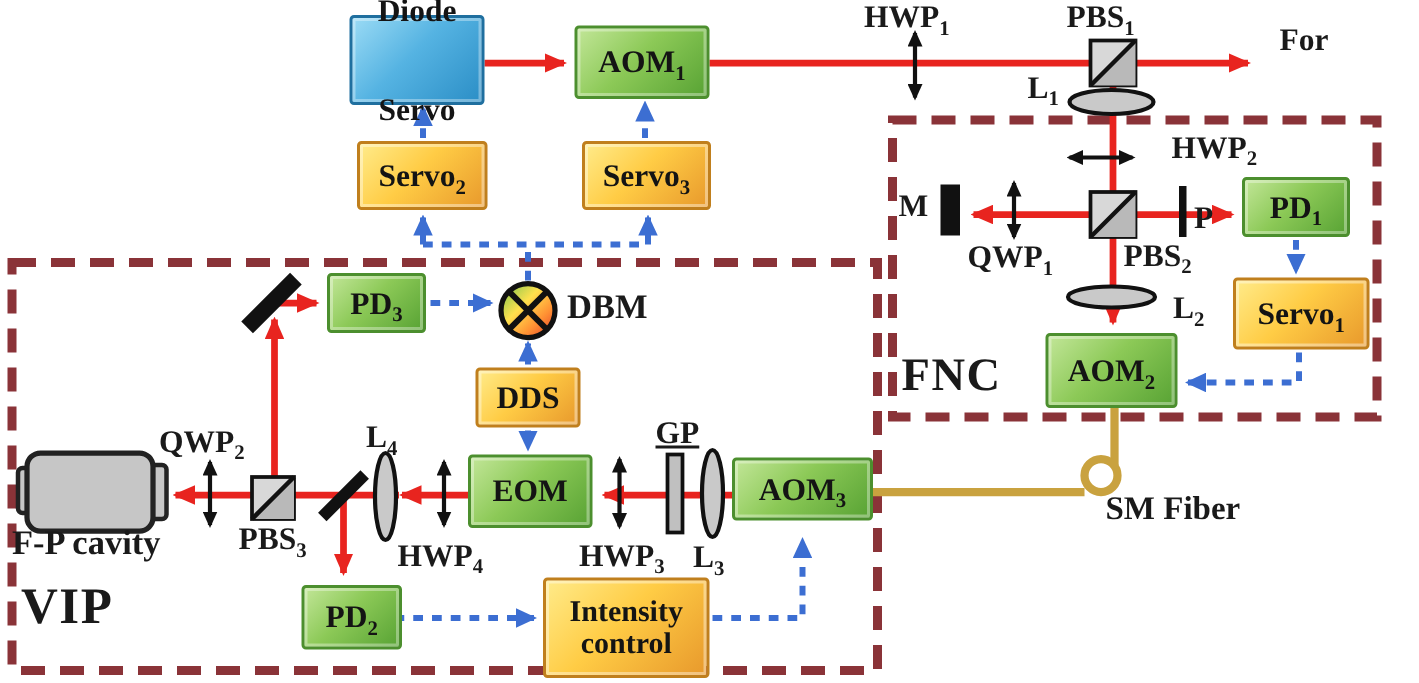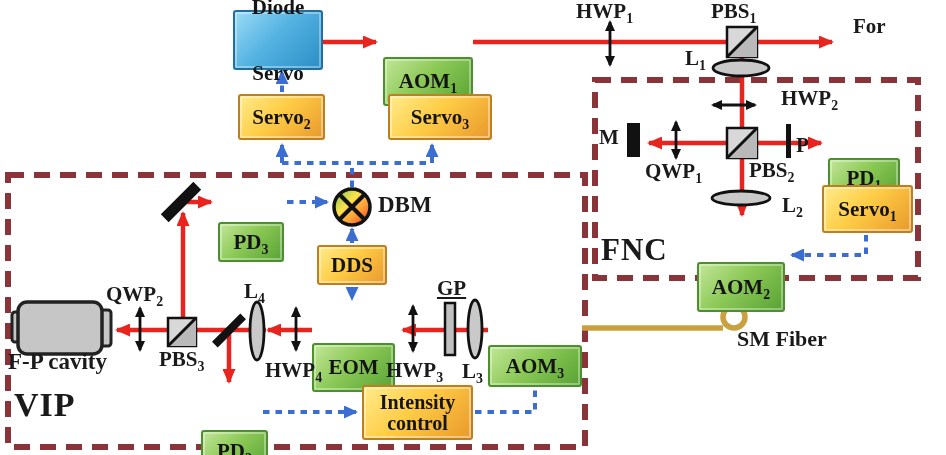--- a/index.html
+++ b/index.html
@@ -3,21 +3,21 @@
 <meta charset="utf-8">
 <style>
   html,body{margin:0;padding:0;background:#fff;}
   .stage{position:relative;width:946px;height:455px;background:#fff;overflow:hidden;
          font-family:"Liberation Serif","DejaVu Serif",serif;}
   svg.layer{position:absolute;left:0;top:0;z-index:1;}
   .box{position:absolute;z-index:2;display:flex;flex-direction:column;align-items:center;
        justify-content:center;font-weight:bold;color:#141414;border-radius:3px;
        box-sizing:border-box;line-height:1.05;text-align:center;}
   .box-green{background:linear-gradient(135deg,#c2e698 0%,#8cc957 45%,#58a334 100%);
-             border:2px solid #4c8f2e;box-shadow:inset 0 0 0 2px rgba(255,255,255,.35);margin-top:40px;}
+             border:2px solid #4c8f2e;box-shadow:inset 0 0 0 2px rgba(255,255,255,.35);}
   .box-yellow{background:linear-gradient(135deg,#ffeb8a 0%,#ffcc45 45%,#e8992c 100%);
               border:2px solid #c07f1d;box-shadow:inset 0 0 0 2px rgba(255,255,255,.4);}
   .box-blue{background:linear-gradient(135deg,#9bdbf5 0%,#55b3e2 45%,#2b8ec6 100%);
             border:2px solid #1f6f9f;box-shadow:inset 0 0 0 2px rgba(255,255,255,.35);}
   .bt{font-size:21px;}
   .lbl{position:absolute;z-index:3;font-weight:bold;color:#1a1a1a;font-size:21px;
        white-space:nowrap;line-height:1.0;}
   sub{font-size:0.66em;line-height:0;}
   .big{font-size:34px;letter-spacing:1px;}
 </style>
@@ -140,36 +140,36 @@
 <div class="box box-blue" style="left:233px;top:10px;width:90px;height:60px;gap:43px;">
   <span class="bt">Diode</span>
   <span class="bt">Servo</span>
 </div>
 <div class="box box-green" style="left:383px;top:17px;width:90px;height:49px;">
   <span class="bt"><span>AOM</span><sub>1</sub></span>
 </div>
 <div class="box box-yellow" style="left:238px;top:94px;width:87px;height:46px;">
   <span class="bt"><span>Servo</span><sub>2</sub></span>
 </div>
-<div class="box box-yellow" style="left:388px;top:94px;width:104px;height:46px;align-items:center;">
+<div class="box box-yellow" style="left:388px;top:94px;width:86px;height:46px;align-items:center;">
   <span class="bt"><span>Servo</span><sub>3</sub></span>
 </div>
 <div class="box box-green" style="left:218px;top:182px;width:66px;height:40px;">
   <span class="bt"><span>PD</span><sub>3</sub></span>
 </div>
 <div class="box box-yellow" style="left:317px;top:245px;width:70px;height:40px;">
   <span class="bt">DDS</span>
 </div>
 <div class="box box-green" style="left:312px;top:303px;width:83px;height:49px;">
   <span class="bt">EOM</span>
 </div>
 <div class="box box-green" style="left:488px;top:305px;width:94px;height:42px;">
   <span class="bt"><span>AOM</span><sub>3</sub></span>
 </div>
-<div class="box box-yellow" style="left:362px;top:385px;width:111px;height:55px;">
+<div class="box box-yellow" style="left:362px;top:385px;width:111px;height:67px;">
   <span style="font-size:20px;">Intensity</span>
   <span style="font-size:20px;">control</span>
 </div>
 <div class="box box-green" style="left:201px;top:390px;width:67px;height:43px;">
   <span class="bt"><span>PD</span><sub>2</sub></span>
 </div>
 <div class="box box-green" style="left:828px;top:118px;width:72px;height:40px;">
   <span class="bt"><span>PD</span><sub>1</sub></span>
 </div>
 <div class="box box-yellow" style="left:822px;top:185px;width:91px;height:48px;">

